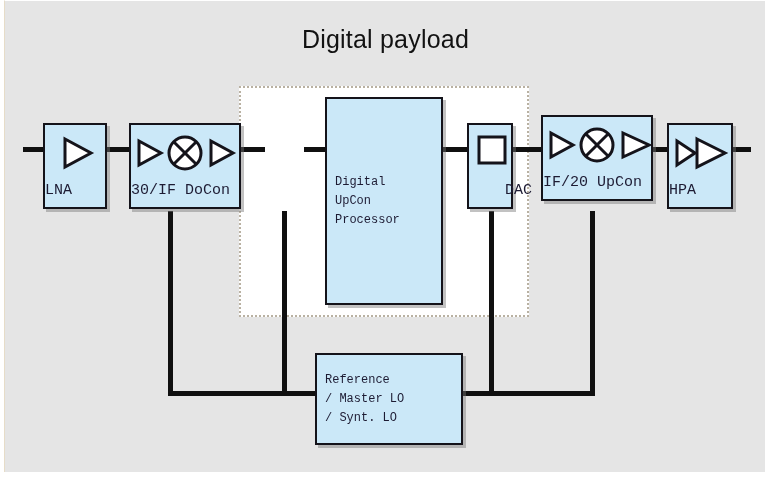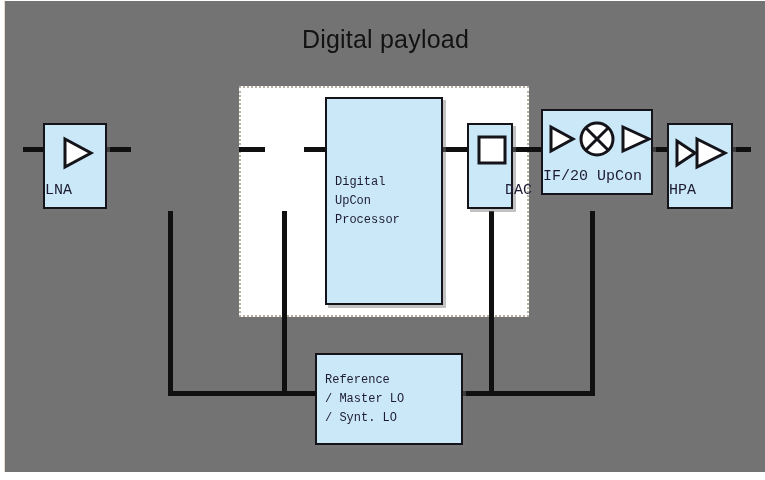--- a/index.html
+++ b/index.html
@@ -20,21 +20,21 @@
     height: 480px;
     background: #ffffff;
   }
   
   .canvas {
     position: absolute;
     left: 4px;
     top: 0px;
     width: 761px;
     height: 472px;
-    background: #737373;
+    background: #e5e5e5;
     border-left: 1px solid #e6dcc8;
     border-top: 1px solid #ffffff;
     box-sizing: border-box;
   }
   .title {
     position: absolute;
     left: 0;
     top: 24px;
     width: 761px;
     text-align: center;
@@ -132,40 +132,60 @@
 
     <div class="blk" style="left:38px; top:122px; width:64px; height:86px;">
       <div class="sym" style="left:12px; top:8px;">
         <svg width="40" height="40" viewBox="0 0 40 40">
           <polygon points="8,6 34,20 8,34" fill="#ffffff" stroke="#14131a" stroke-width="3" stroke-linejoin="miter"></polygon>
         </svg>
       </div>
       <div class="lbl" style="bottom:8px;">LNA</div>
     </div>
 
+    <div class="blk" style="left:124px; top:122px; width:112px; height:86px;">
+      <div class="sym" style="left:4px; top:8px;">
+        <svg width="30" height="40" viewBox="0 0 30 40">
+          <polygon points="4,8 26,20 4,32" fill="#ffffff" stroke="#14131a" stroke-width="3" stroke-linejoin="miter"></polygon>
+        </svg>
+      </div>
+      <div class="sym" style="left:32px; top:6px;">
+        <svg width="44" height="44" viewBox="0 0 44 44">
+          <circle cx="22" cy="22" r="16" fill="#ffffff" stroke="#14131a" stroke-width="3"></circle>
+          <line x1="10.7" y1="10.7" x2="33.3" y2="33.3" stroke="#14131a" stroke-width="3"></line>
+          <line x1="33.3" y1="10.7" x2="10.7" y2="33.3" stroke="#14131a" stroke-width="3"></line>
+        </svg>
+      </div>
+      <div class="sym" style="left:76px; top:8px;">
+        <svg width="30" height="40" viewBox="0 0 30 40">
+          <polygon points="4,8 26,20 4,32" fill="#ffffff" stroke="#14131a" stroke-width="3" stroke-linejoin="miter"></polygon>
+        </svg>
+      </div>
+      <div class="lbl" style="bottom:8px;">30/IF DoCon</div>
+    </div>
 
 
     <div class="blk tall" style="left:320px; top:96px; width:118px; height:208px;">
       <div class="lbl">
         <span>Digital</span><br>
         <span>UpCon</span><br>
         <span>Processor</span>
       </div>
     </div>
 
     <div class="blk" style="left:462px; top:122px; width:46px; height:86px;">
       <div class="sym" style="left:8px; top:10px;">
         <svg width="30" height="30" viewBox="0 0 30 30">
           <rect x="2" y="2" width="26" height="26" fill="#ffffff" stroke="#14131a" stroke-width="3"></rect>
         </svg>
       </div>
       <div class="lbl" style="bottom:8px;margin-left:36px;">DAC</div>
     </div>
 
-    <div class="blk" style="left:536px; top:108px; width:112px; height:86px;">
+    <div class="blk" style="left:536px; top:114px; width:112px; height:86px;">
       <div class="sym" style="left:4px; top:8px;">
         <svg width="30" height="40" viewBox="0 0 30 40">
           <polygon points="4,8 26,20 4,32" fill="#ffffff" stroke="#14131a" stroke-width="3" stroke-linejoin="miter"></polygon>
         </svg>
       </div>
       <div class="sym" style="left:32px; top:6px;">
         <svg width="44" height="44" viewBox="0 0 44 44">
           <circle cx="22" cy="22" r="16" fill="#ffffff" stroke="#14131a" stroke-width="3"></circle>
           <line x1="10.7" y1="10.7" x2="33.3" y2="33.3" stroke="#14131a" stroke-width="3"></line>
           <line x1="33.3" y1="10.7" x2="10.7" y2="33.3" stroke="#14131a" stroke-width="3"></line>

